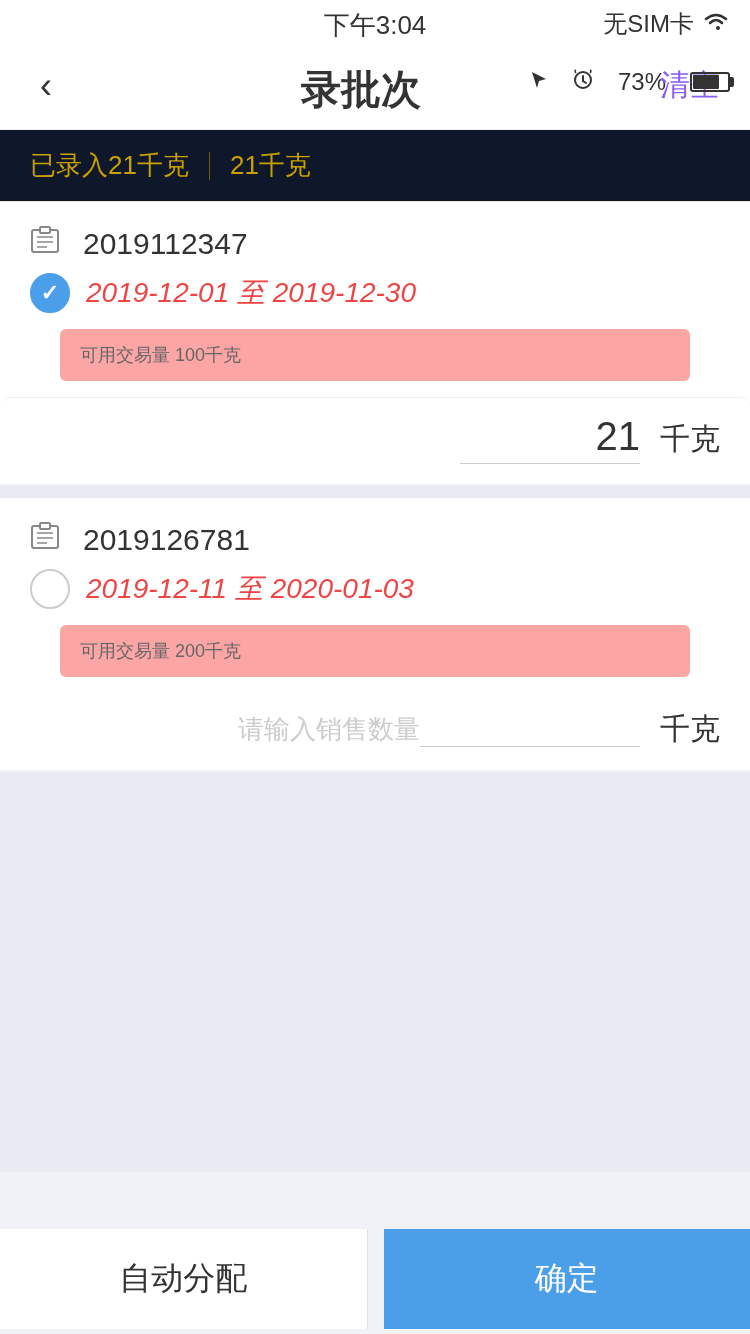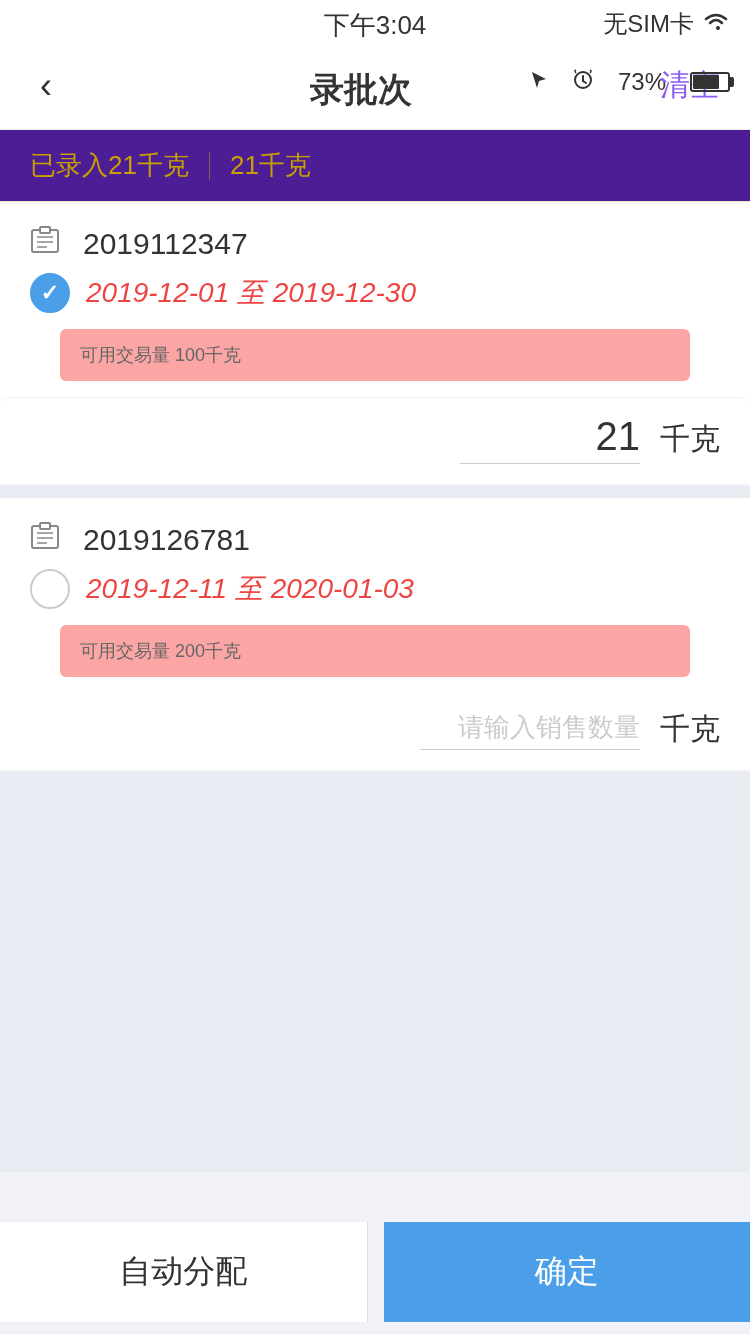--- a/index.html
+++ b/index.html
@@ -84,35 +84,35 @@
       padding: 0 30px;
       border-bottom: 1px solid #eee;
     }
     .nav-back {
       font-size: 36px;
       color: #333;
       cursor: pointer;
       padding: 10px;
     }
     .nav-title {
-      font-size: 34px;
+      font-size: 40px;
       font-weight: 600;
       color: #333;
       margin-top: 8px;
     }
     .nav-clear {
       font-size: 30px;
       color: #8b5cf6;
       cursor: pointer;
     }
 
     
     .info-banner {
       width: 750px;
-      background: #4c1d95;
+      background: #0f172a;
       padding: 18px 30px;
       display: flex;
       align-items: center;
       gap: 20px;
       border-bottom: 1px solid #f0e8d0;
     }
     .info-label {
       font-size: 26px;
       color: #c8a000;
     }
@@ -222,21 +222,21 @@
       justify-content: flex-end;
       padding: 16px 30px 20px 30px;
       gap: 10px;
     }
     .placeholder-text {
       font-size: 26px;
       color: #ccc;
     }
     .input-underline-wrapper {
       display: flex;
-      flex-direction: column;
+      flex-direction: row;
       align-items: flex-end;
     }
     .input-placeholder-line {
       width: 220px;
       height: 1px;
       background: #ccc;
       margin-top: 4px;
     }
 
     
@@ -246,21 +246,21 @@
       background: #e8ebf2;
       min-height: 400px;
     }
 
     
     .bottom-bar {
       width: 750px;
       height: 100px;
       display: flex;
       position: fixed;
-      bottom: 12px;
+      bottom: 5px;
       left: 0;
     }
     .btn-auto {
       flex: 1;
       height: 100%;
       background: #fff;
       border: none;
       font-size: 32px;
       color: #333;
       cursor: pointer;

